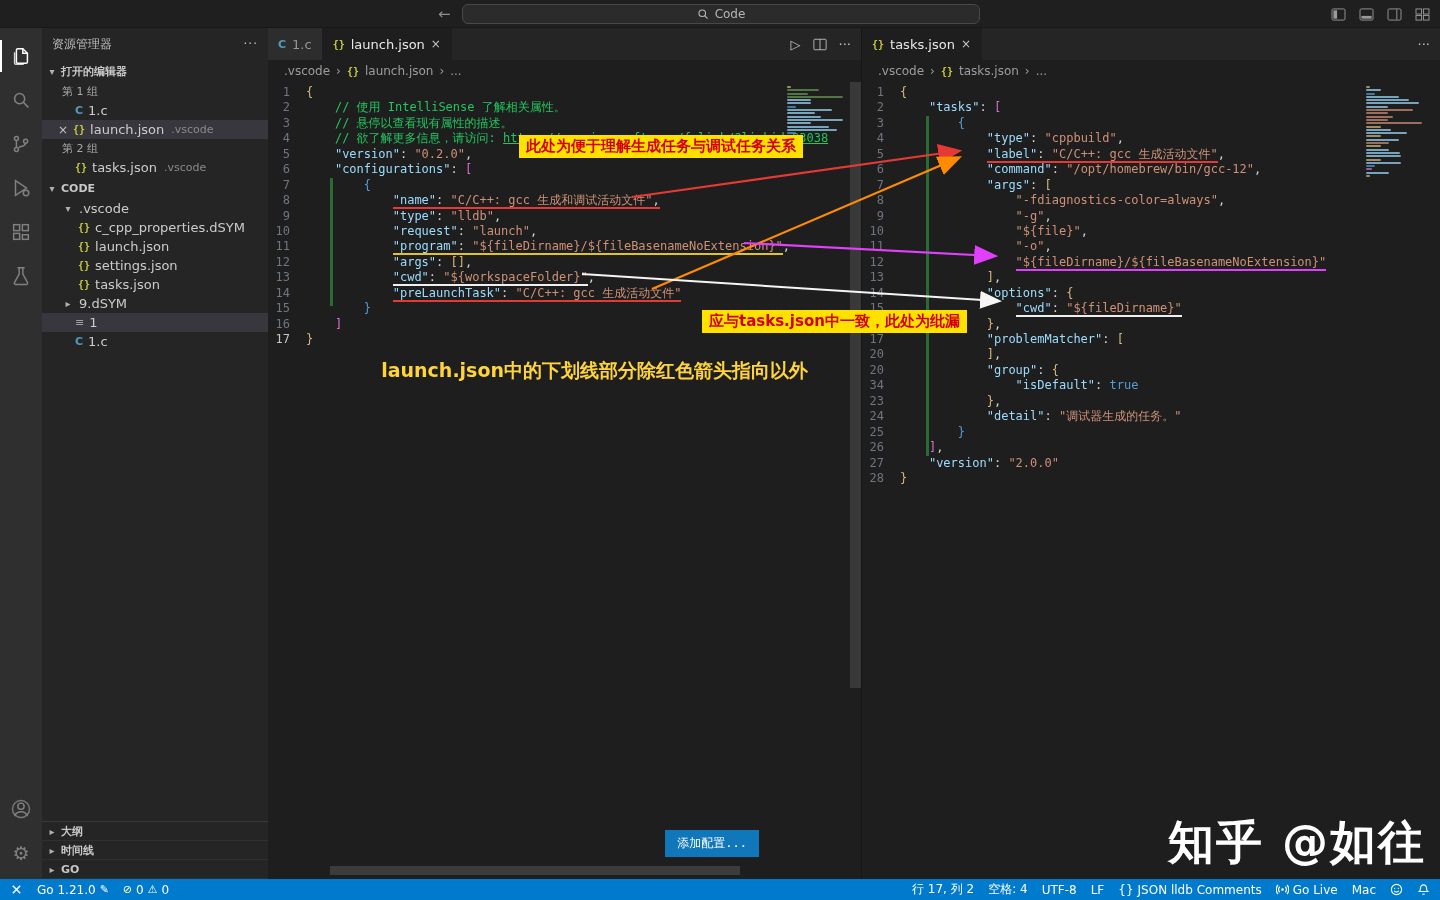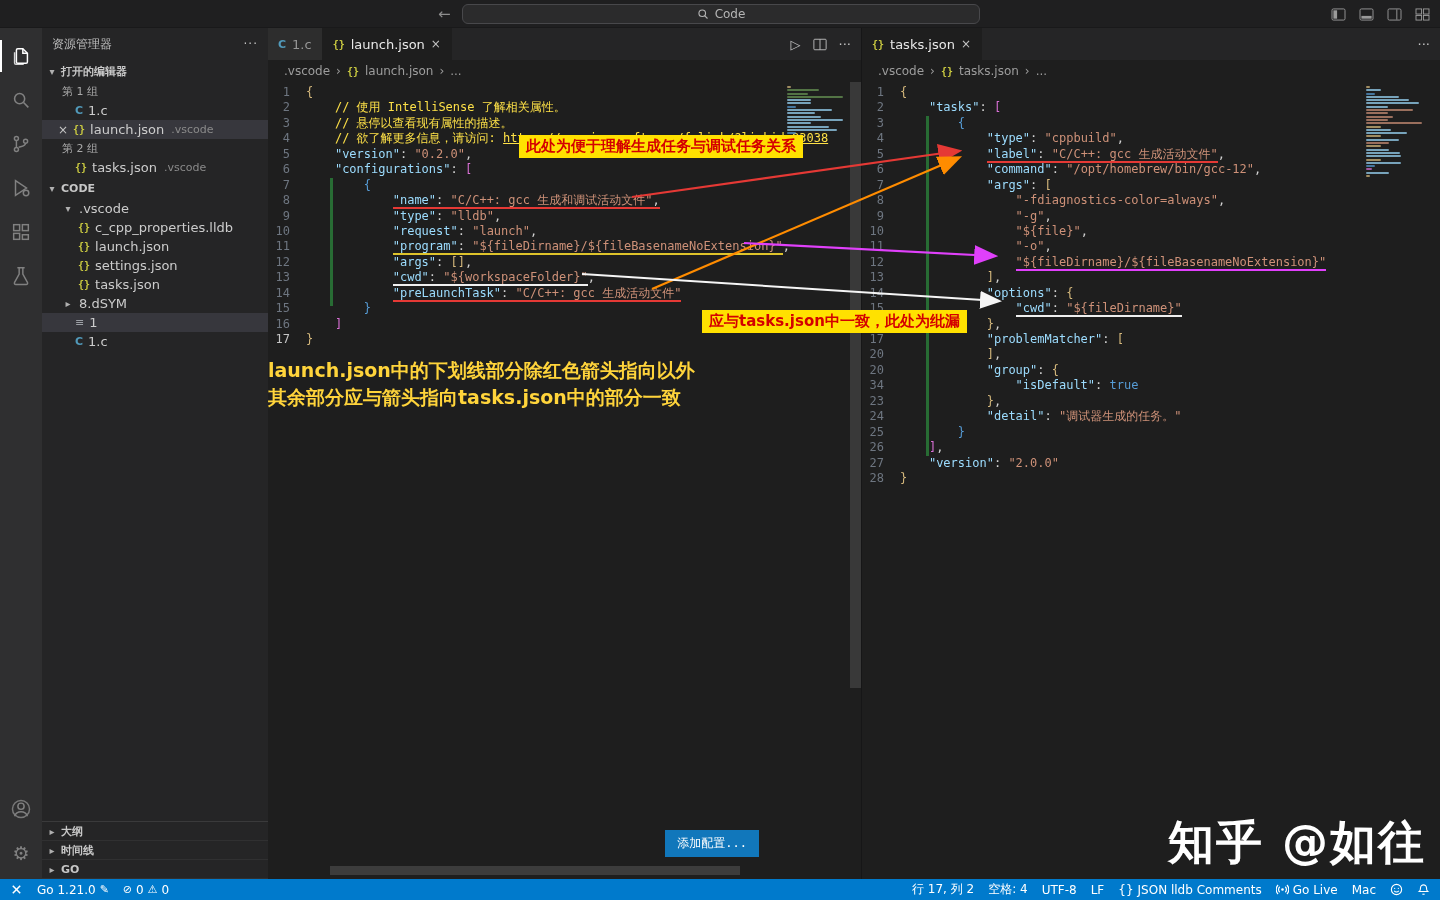--- a/index.html
+++ b/index.html
@@ -68,21 +68,21 @@
     color:#9d9d9d; flex:none; }
   .code-area { flex:1; position:relative; padding-top:3px;
     font-family:"DejaVu Sans Mono","Liberation Mono",monospace; font-size:12px; line-height:15.45px; }
   .code-line { display:flex; height:15.45px; white-space:pre; }
   .line-num { width:38px; text-align:right; padding-right:16px; color:#6e7681; flex:none;
     font-size:12px; }
   .line-num.active { color:#c6c6c6; }
   .line-text { white-space:pre; }
   
   .t { color:#d4d4d4; } .p { color:#d4d4d4; } .k { color:#9cdcfe; } .s { color:#ce9178; }
-  .c { color:#fde047; } .link { text-decoration:underline; } .bool { color:#569cd6; }
+  .c { color:#22c55e; } .link { text-decoration:underline; } .bool { color:#569cd6; }
   .pb1 { color:#d7ba7d; } .pb2 { color:#da70d6; } .pb3 { color:#569cd6; }
   .ur { border-bottom:2px solid #e53935; }
   .um { border-bottom:2px solid #e040fb; }
   .uw { border-bottom:2px solid #efefef; }
   .uy { border-bottom:2px solid #dec32b; }
   
   .change-bar { position:absolute; width:3px; background:#2ea04399; }
   .cb1 { left:62px; top:96px; height:128px; }
   .cb2 { left:64px; top:34px; height:340px; }
   
@@ -100,21 +100,21 @@
   .sb-item { display:flex; align-items:center; gap:4px; cursor:pointer; white-space:nowrap; }
   .sb-right { margin-left:auto; display:flex; align-items:center; gap:14px; }
   .sb-icon-glyph { font-size:11px; }
 
   
   .arrows { position:absolute; left:0; top:0; width:1440px; height:900px; pointer-events:none; z-index:40; }
   .note { position:absolute; background:#ffe100; color:#d40000; font-weight:bold; font-size:15px;
     padding:2px 7px; z-index:50; white-space:nowrap; }
   .note1 { left:519px; top:135px; }
   .note2 { left:702px; top:310px; }
-  .big-note { position:absolute; left:268px; top:357px; width:540px; text-align:left; color:#ffd43b;
+  .big-note { position:absolute; left:268px; top:357px; width:540px; text-align:right; color:#ffd43b;
     font-size:19px; font-weight:bold; line-height:27px; z-index:50; }
   .watermark { position:absolute; left:1168px; top:812px; color:#ffffff; font-size:46px; font-weight:bold;
     letter-spacing:2px; z-index:60; white-space:nowrap; }
 </style>
 </head>
 <body>
 
 <div class="titlebar">
   <div class="nav-arrows">
     <span>←</span>
@@ -240,37 +240,37 @@
       <span class="chev">▾</span>
       <span>CODE</span>
     </div>
     <div class="tree">
       <div class="side-row ind-c">
         <span class="chev">▾</span>
         <span>.vscode</span>
       </div>
       <div class="side-row ind-d">
         <span class="fi-json">{}</span>
-        <span>c_cpp_properties.lldb</span>
+        <span>c_cpp_properties.dSYM</span>
       </div>
       <div class="side-row ind-d">
         <span class="fi-json">{}</span>
         <span>launch.json</span>
       </div>
       <div class="side-row ind-d">
         <span class="fi-json">{}</span>
         <span>settings.json</span>
       </div>
       <div class="side-row ind-d">
         <span class="fi-json">{}</span>
         <span>tasks.json</span>
       </div>
       <div class="side-row ind-c">
         <span class="chev">▸</span>
-        <span>8.dSYM</span>
+        <span>9.dSYM</span>
       </div>
       <div class="side-row sel ind-a">
         <span class="fi-list">≡</span>
         <span>1</span>
       </div>
       <div class="side-row ind-a">
         <span class="fi-c">C</span>
         <span>1.c</span>
       </div>
     </div>
@@ -526,15 +526,14 @@
   <line x1="632" y1="197" x2="958" y2="151" stroke="#e53935" stroke-width="2.2" marker-end="url(#ah-red)"></line>
   <line x1="652" y1="289" x2="958" y2="158" stroke="#ff8c00" stroke-width="2.2" marker-end="url(#ah-orange)"></line>
   <line x1="744" y1="243" x2="994" y2="256" stroke="#e040fb" stroke-width="2.2" marker-end="url(#ah-magenta)"></line>
   <line x1="582" y1="274" x2="998" y2="301" stroke="#f5f5f5" stroke-width="2" marker-end="url(#ah-white)"></line>
 </svg>
 
 <div class="note note1">此处为便于理解生成任务与调试任务关系</div>
 <div class="note note2">应与tasks.json中一致，此处为纰漏</div>
 <div class="big-note">
   <div>launch.json中的下划线部分除红色箭头指向以外</div>
-  <div>其余部分应与箭头指向tasks.json中的部分一致</div>
 </div>
 <div class="watermark">知乎 @如往</div>
 
 </body></html>

